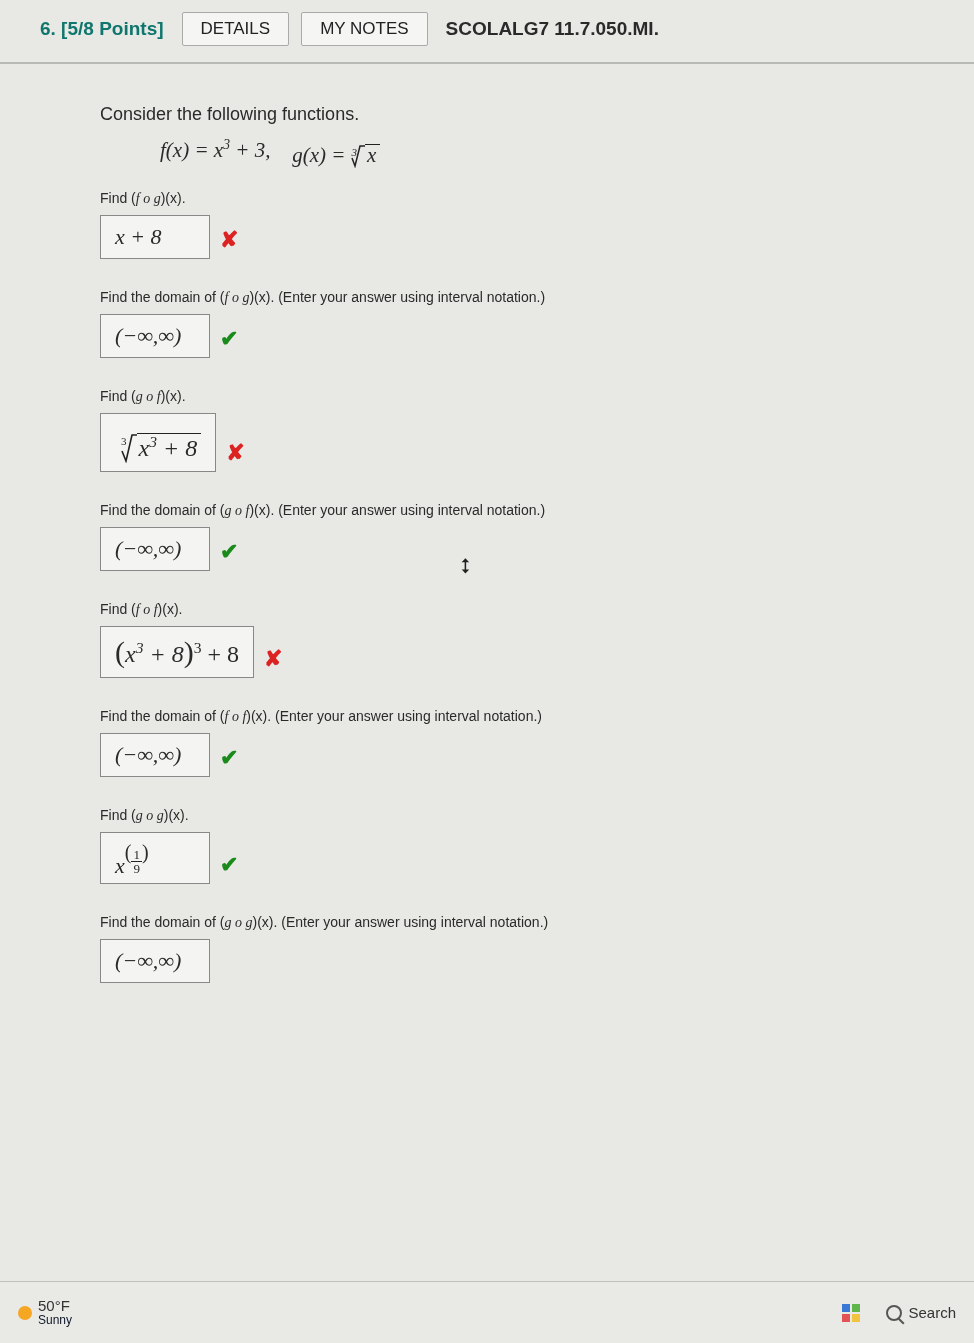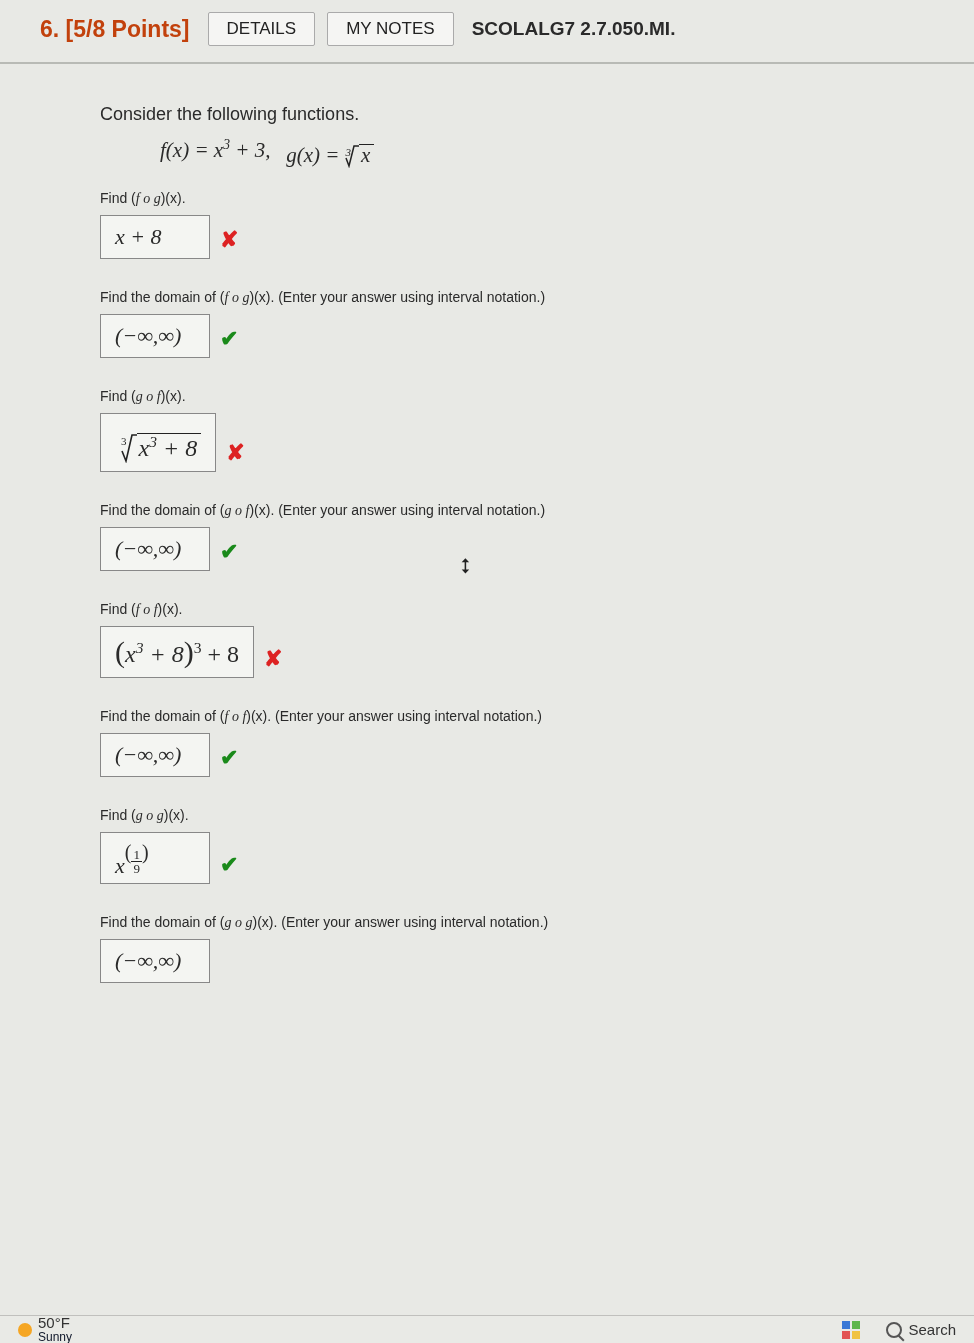--- a/index.html
+++ b/index.html
@@ -15,22 +15,22 @@
   }
   .header {
     display: flex;
     align-items: center;
     padding: 12px 40px 16px 40px;
     border-bottom: 2px solid #b8bab5;
     gap: 12px;
   }
   .qnum {
     font-weight: bold;
-    font-size: 23px;
-    color: #c2410c;
+    font-size: 19px;
+    color: #0f766e;
     margin-right: 6px;
   }
   .tab-btn {
     background: #f5f5f3;
     border: 1px solid #aaa;
     border-radius: 2px;
     padding: 6px 18px;
     font-size: 17px;
     color: #222;
     cursor: pointer;
@@ -49,20 +49,21 @@
     color: #2a2a2a;
   }
   .intro { margin-bottom: 6px; }
   .fun-def {
     font-family: 'Times New Roman', serif;
     font-style: italic;
     font-size: 21px;
     margin: 6px 0 22px 60px;
     display:flex;
     align-items:center;
+    gap:6px;
   }
   .prompt {
     font-size: 14px;
     margin: 10px 0 8px 0;
     font-family: Arial, sans-serif;
   }
   .prompt .m { font-family:'Times New Roman',serif; font-style: italic; }
   .answer-row {
     display:flex;
     align-items: flex-end;
@@ -89,21 +90,21 @@
     position:absolute;
     left: 460px; top: 555px;
     font-size: 20px;
     color:#222;
   }
   
   .taskbar {
     position:absolute;
     left:0; bottom:0;
     width:100%;
-    height:28px;
+    height:62px;
     background:#e9eae6;
     border-top:1px solid #c0c0bd;
     display:flex;
     align-items:center;
     padding:0 18px;
     gap:24px;
     font-size:15px;
     color:#333;
   }
   .sun {
@@ -141,21 +142,21 @@
   .frac .n { border-bottom:1px solid #222; padding:0 2px;}
   sup { font-size:0.65em; }
 </style>
 </head>
 <body>
 
 <div class="header">
   <span class="qnum">6. [5/8 Points]</span>
   <button class="tab-btn">DETAILS</button>
   <button class="tab-btn">MY NOTES</button>
-  <span class="src-code">SCOLALG7 2.7.050.MI.</span>
+  <span class="src-code">SCOLALG7 11.7.050.MI.</span>
 </div>
 
 <div class="content">
   <div class="intro">Consider the following functions.</div>
 
   <div class="fun-def">
     <span><span>f(x) = x</span><sup>3</sup><span> + 3,</span></span>
     <span style="display:flex;align-items:center;margin-top:12px;">
       &nbsp;&nbsp;&nbsp;<span>g(x) = </span>
       <span class="root">

